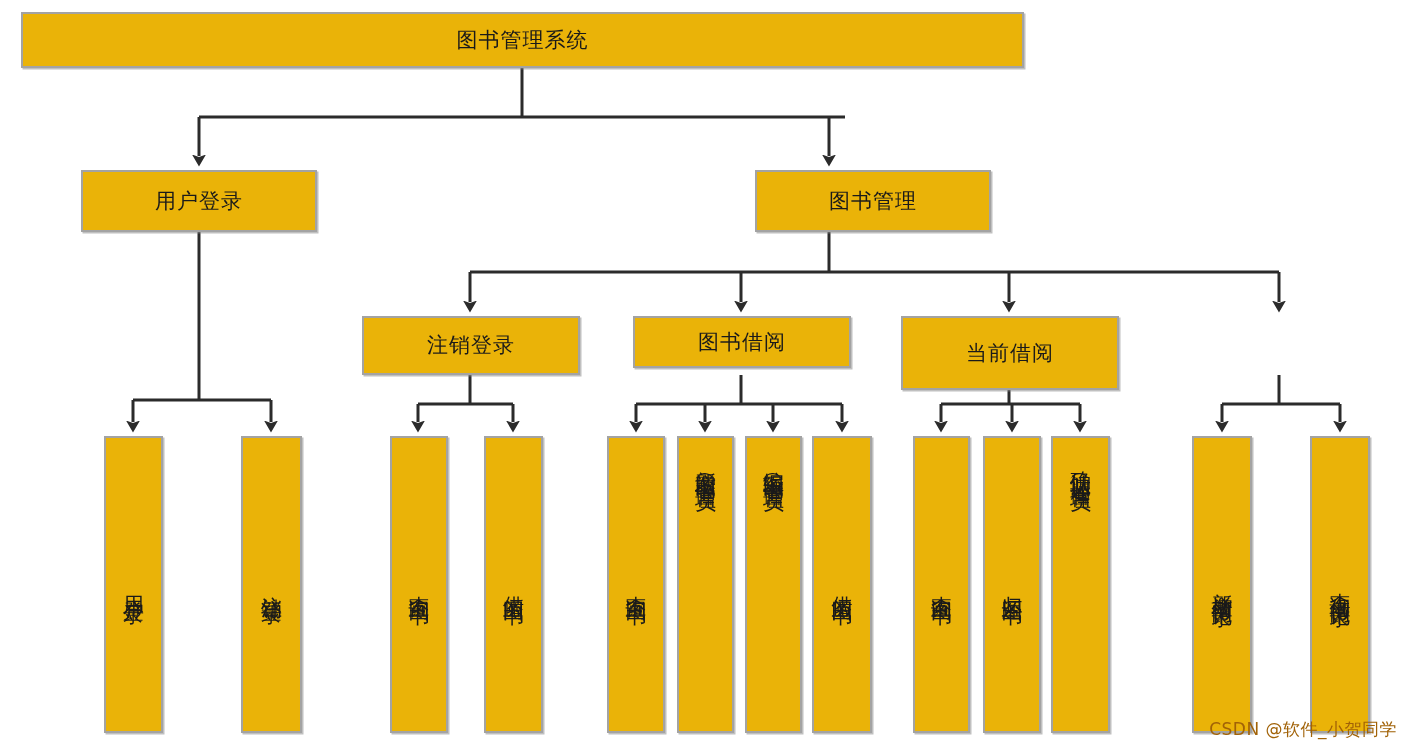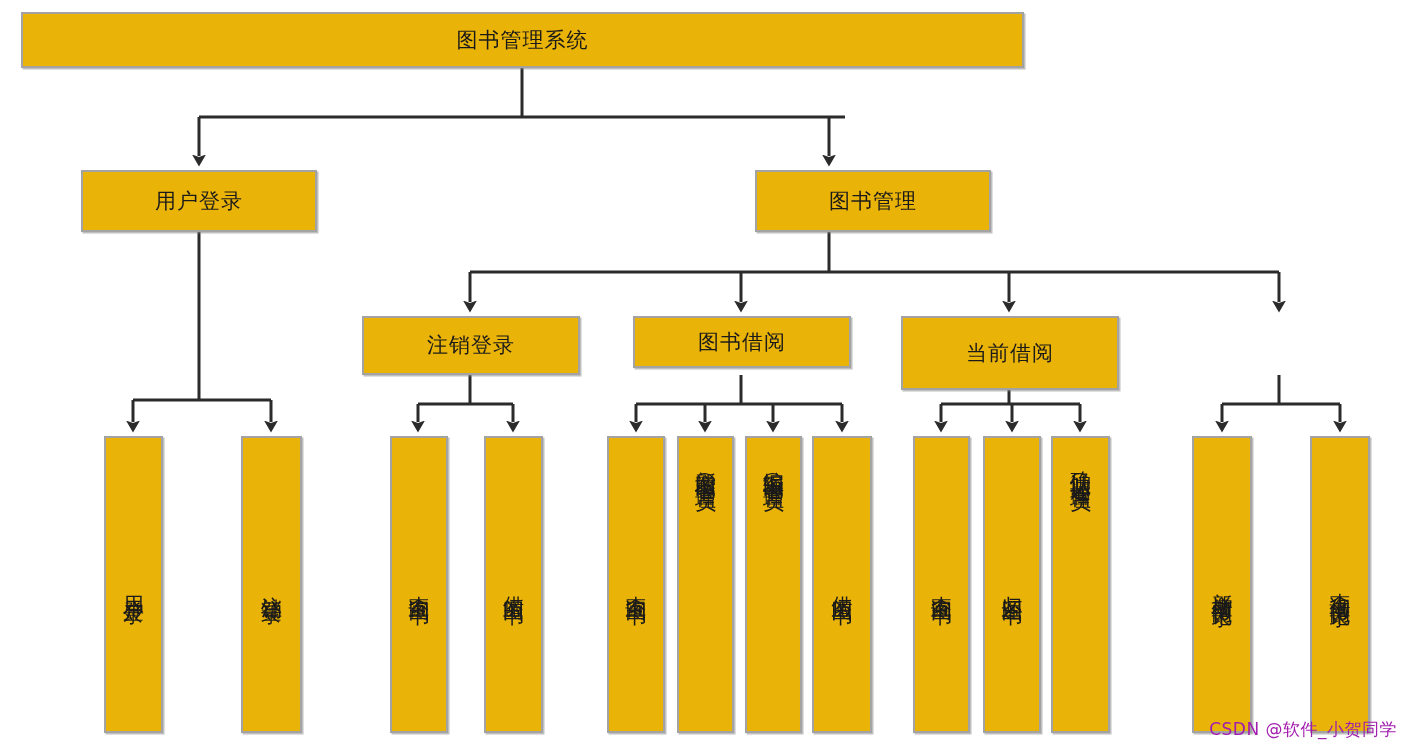--- a/index.html
+++ b/index.html
@@ -125,14 +125,14 @@
   <div class="node vert" id="lf-10" style="left: 1051px; top: 436px; width: 59px; height: 297px;">
       <span class="lbl">确认归还（管理员）</span>
     </div>
   <div class="node vert mid" id="lf-11" style="left: 1192px; top: 436px; width: 60px; height: 297px;">
       <span class="lbl">新增借阅记录</span>
     </div>
   <div class="node vert mid" id="lf-12" style="left: 1310px; top: 436px; width: 60px; height: 297px;">
       <span class="lbl">查询借阅记录</span>
     </div>
 
-  <div id="watermark" style="color: #a21caf;">CSDN @软件_小贺同学</div>
+  <div id="watermark" style="color: #a16207;">CSDN @软件_小贺同学</div>
 </div>
 
 </body></html>

